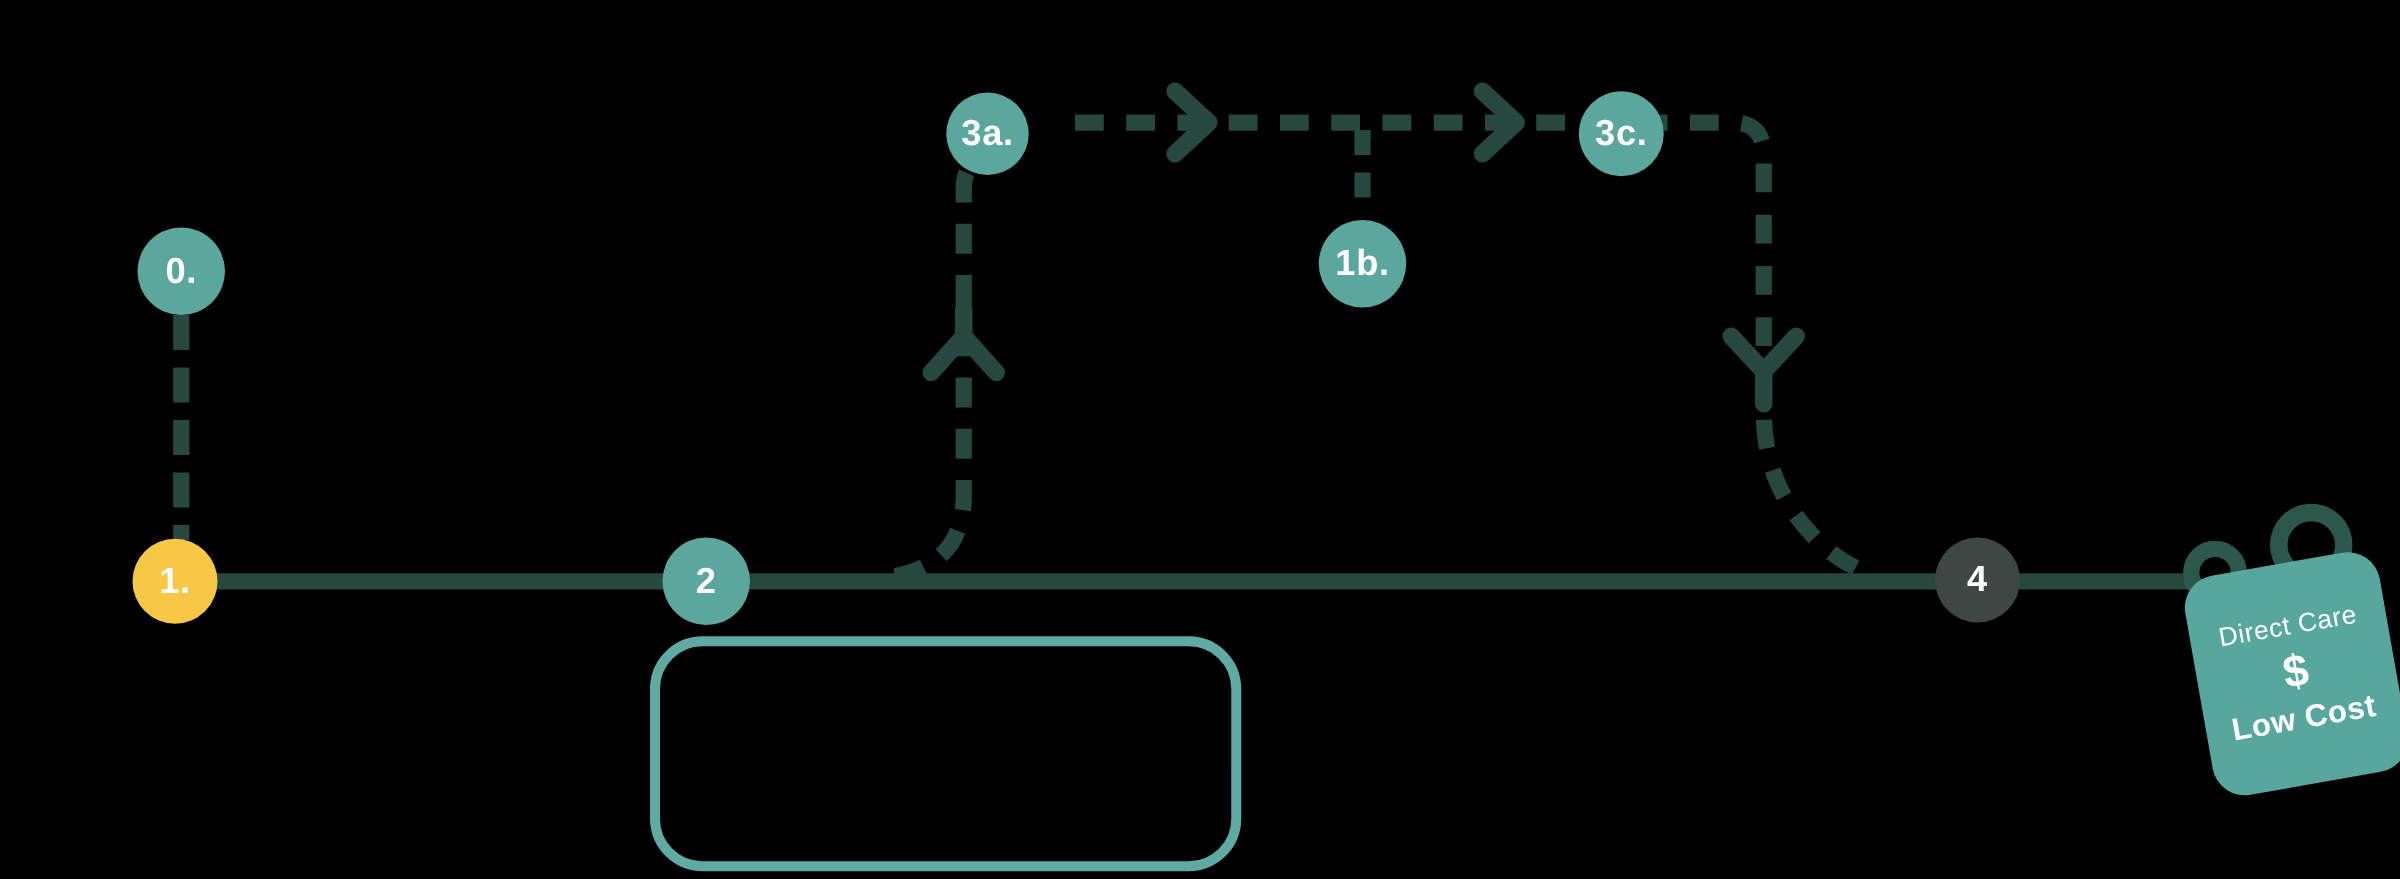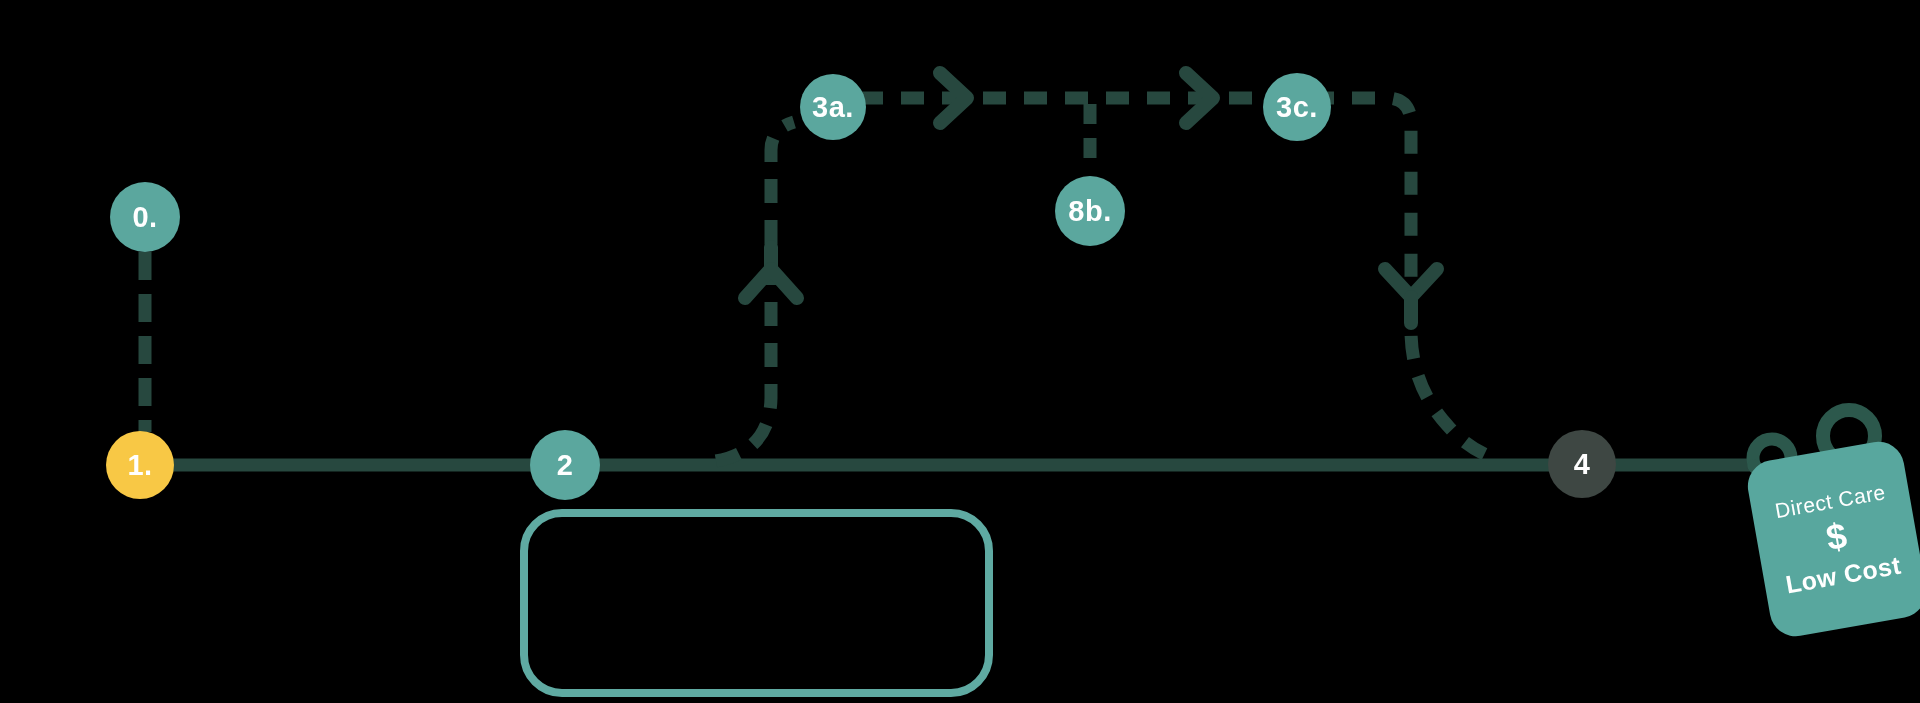--- a/index.html
+++ b/index.html
@@ -103,26 +103,26 @@
   </div>
 
   <div class="node node--yellow" style="left:106px; top:431px; width:68px; height:68px;">
     <span>1.</span>
   </div>
 
   <div class="node node--teal" style="left:530px; top:430px; width:70px; height:70px;">
     <span>2</span>
   </div>
 
-  <div class="node node--teal" style="left:800px; top:74px; width:66px; height:66px;">
+  <div class="node node--teal" style="left:757px; top:74px; width:66px; height:66px;">
     <span>3a.</span>
   </div>
 
   <div class="node node--teal" style="left:1055px; top:176px; width:70px; height:70px;">
-    <span>8b.</span>
+    <span>1b.</span>
   </div>
 
   <div class="node node--teal" style="left:1263px; top:73px; width:68px; height:68px;align-items:center;">
     <span>3c.</span>
   </div>
 
   <div class="node node--dark" style="left:1548px; top:430px; width:68px; height:68px;">
     <span>4</span>
   </div>
 

